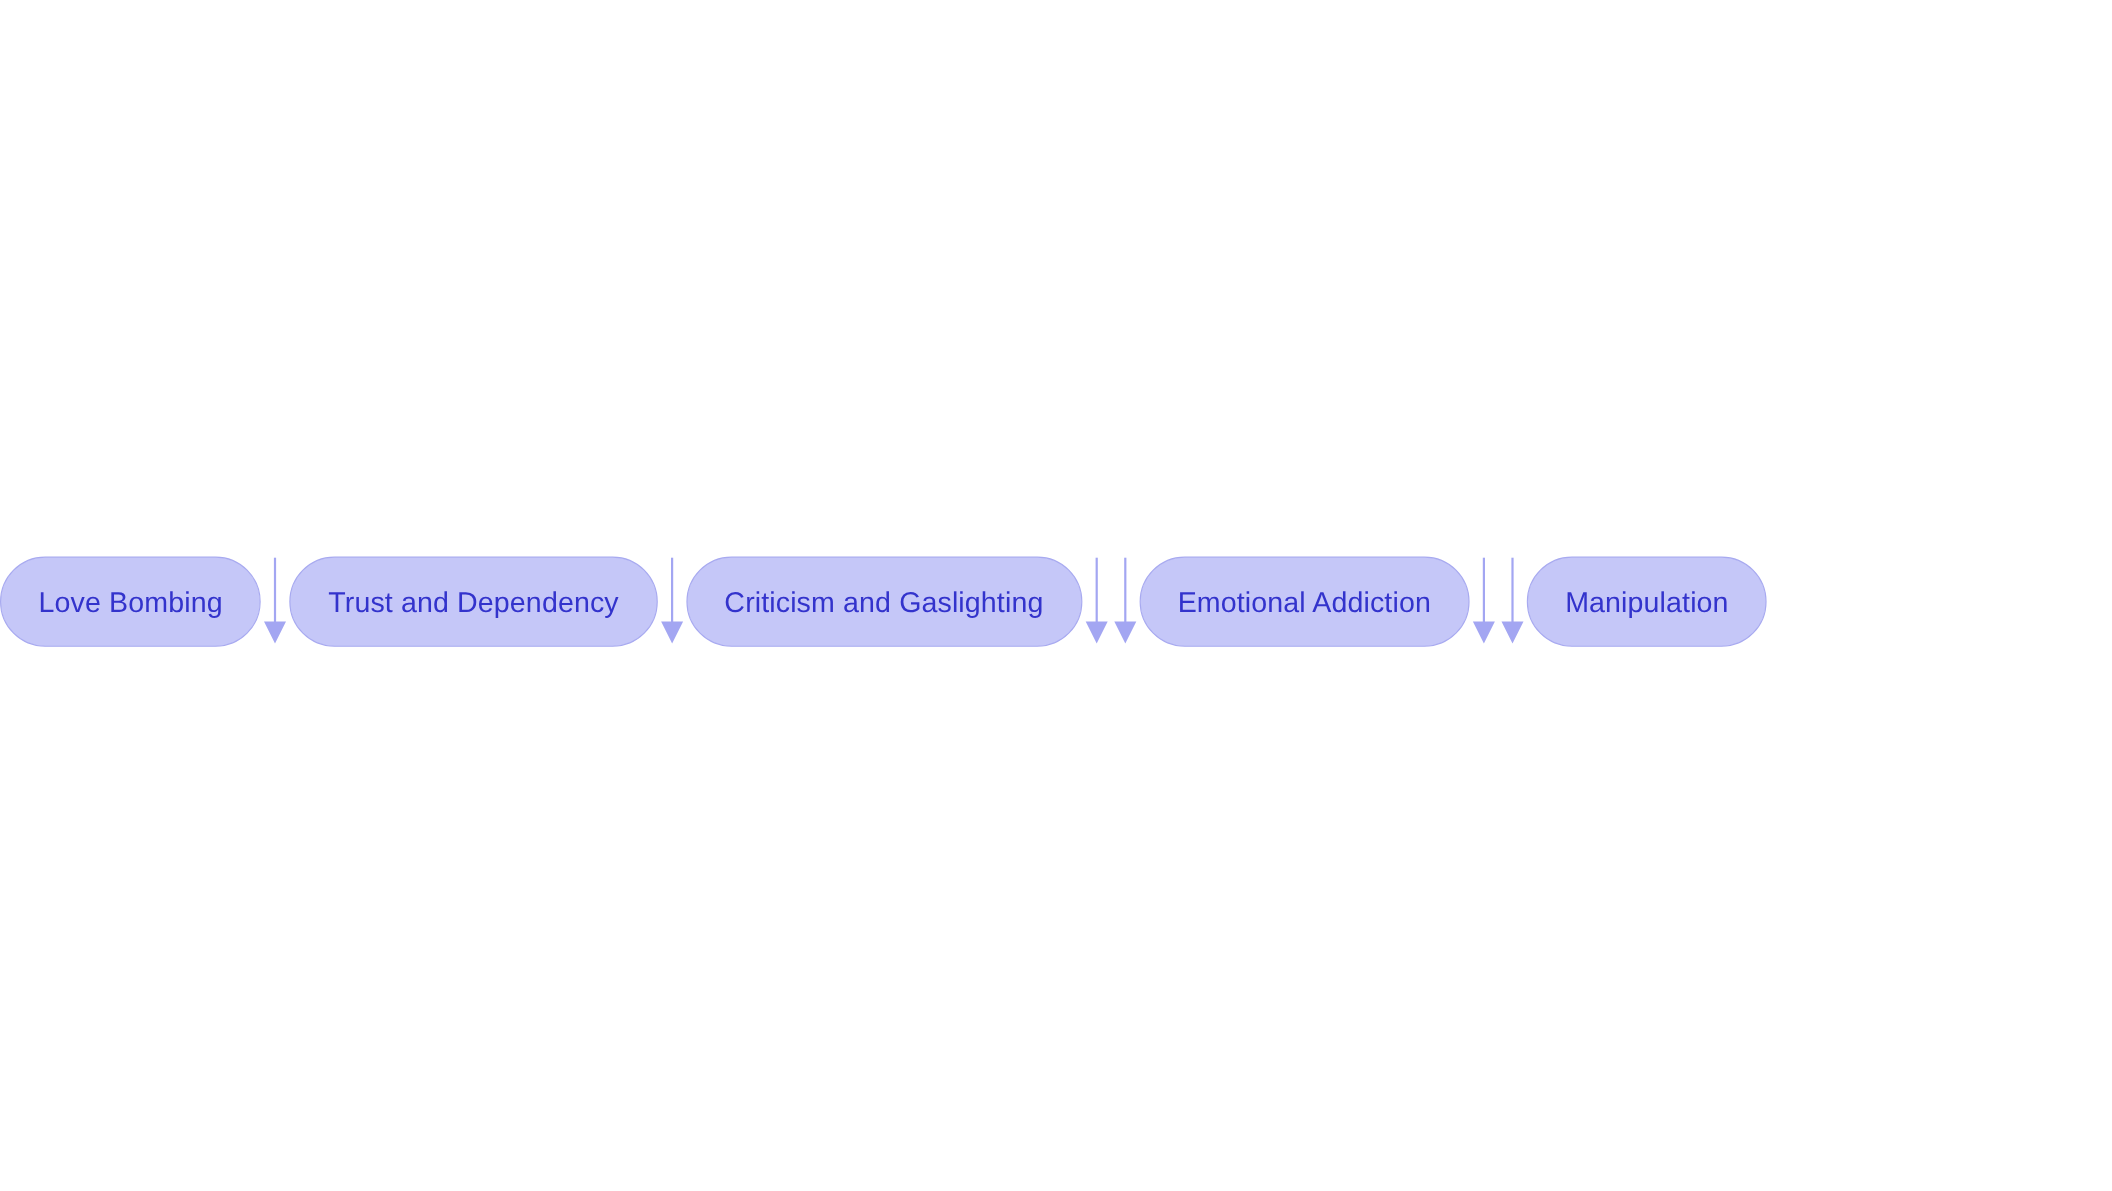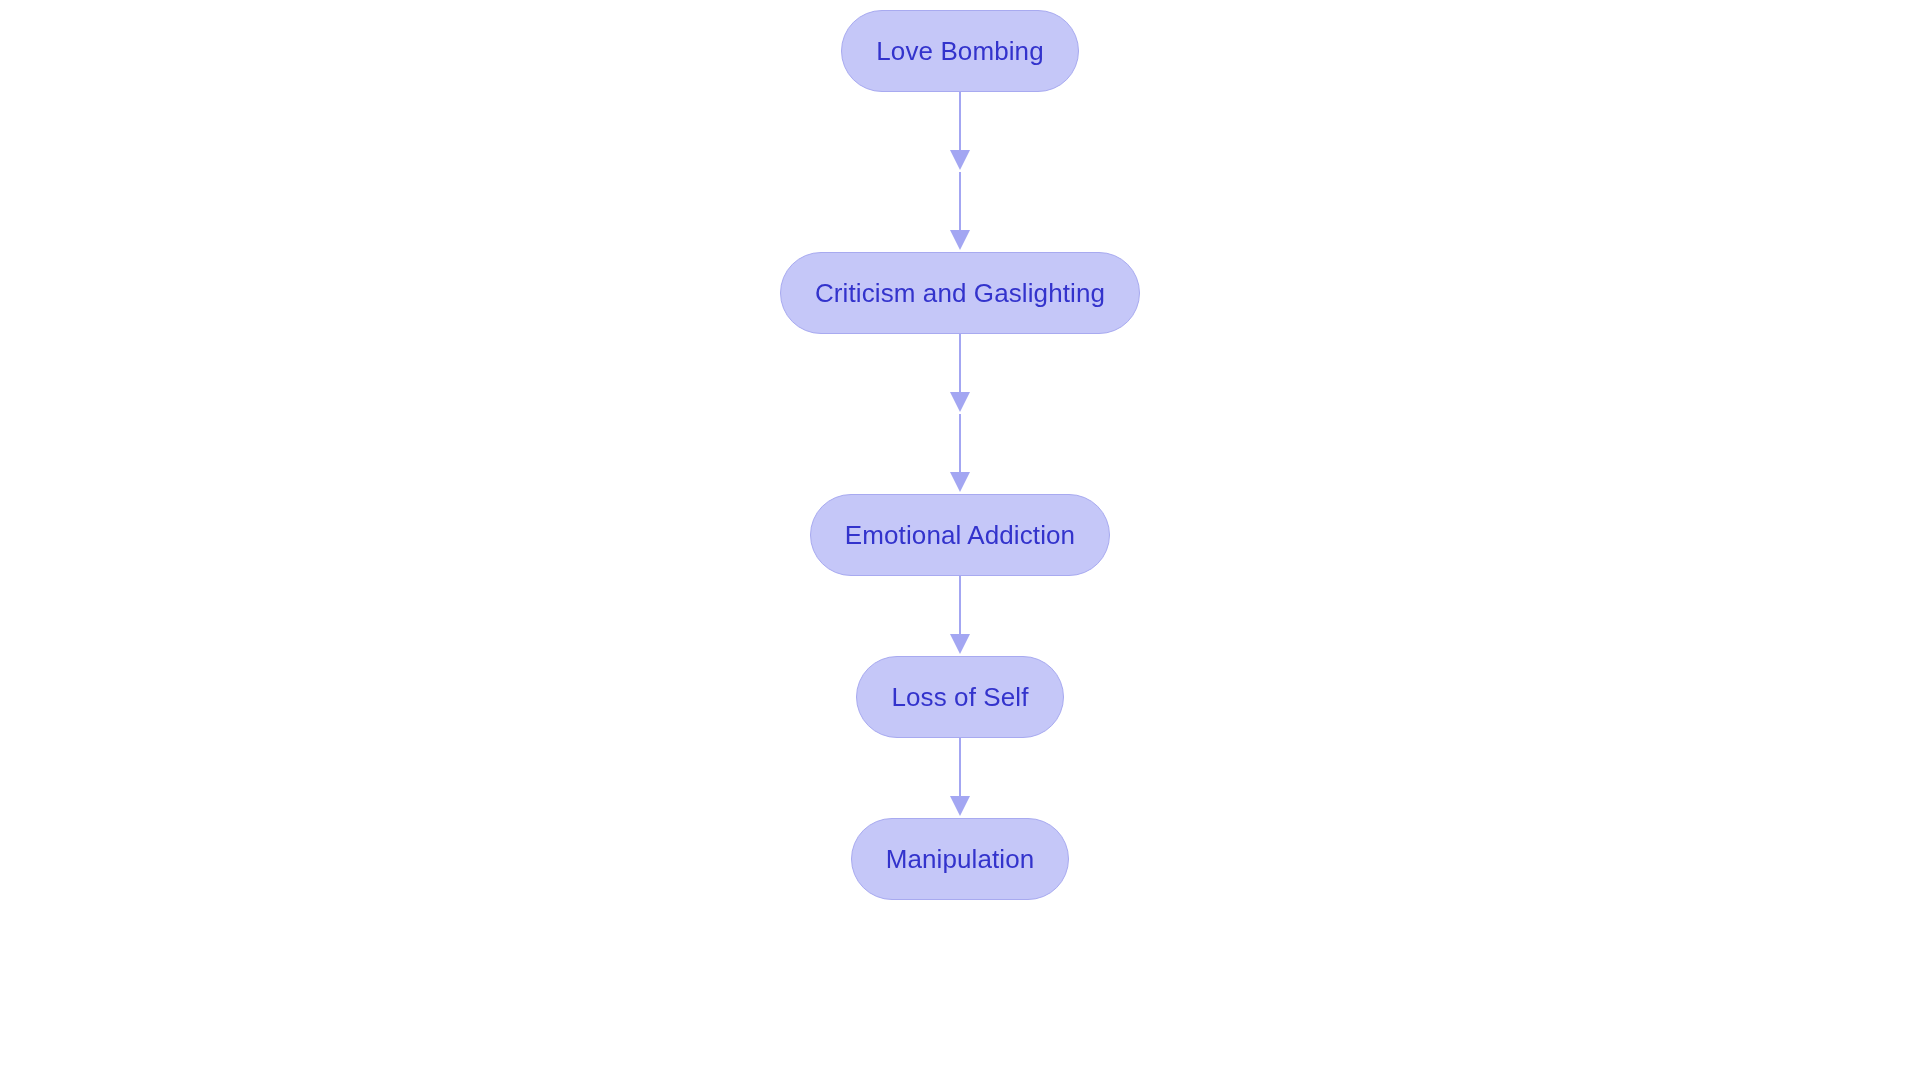--- a/index.html
+++ b/index.html
@@ -19,21 +19,21 @@
     height: 1083px;
     background: #ffffff;
   }
   .flow-column {
     position: absolute;
     left: 0;
     top: 0;
     width: 1920px;
     height: 1083px;
     display: flex;
-    flex-direction: column;
+    flex-direction: row;
     align-items: center;
     justify-content: flex-start;
     padding-top: 10px;
     box-sizing: border-box;
   }
   .node {
     display: flex;
     align-items: center;
     justify-content: center;
     box-sizing: border-box;
@@ -87,20 +87,23 @@
 
     <div class="node">
       <span class="node-label">Love Bombing</span>
     </div>
 
     <div class="connector">
       <div class="stem"></div>
       <div class="head"></div>
     </div>
 
+    <div class="node">
+      <span class="node-label">Trust and Dependency</span>
+    </div>
 
     <div class="connector">
       <div class="stem"></div>
       <div class="head"></div>
     </div>
 
     <div class="node">
       <span class="node-label">Criticism and Gaslighting</span>
     </div>
 
@@ -117,23 +120,20 @@
 
     <div class="node">
       <span class="node-label">Emotional Addiction</span>
     </div>
 
     <div class="connector">
       <div class="stem"></div>
       <div class="head"></div>
     </div>
 
-    <div class="node">
-      <span class="node-label">Loss of Self</span>
-    </div>
 
     <div class="connector">
       <div class="stem"></div>
       <div class="head"></div>
     </div>
 
     <div class="node">
       <span class="node-label">Manipulation</span>
     </div>
 

